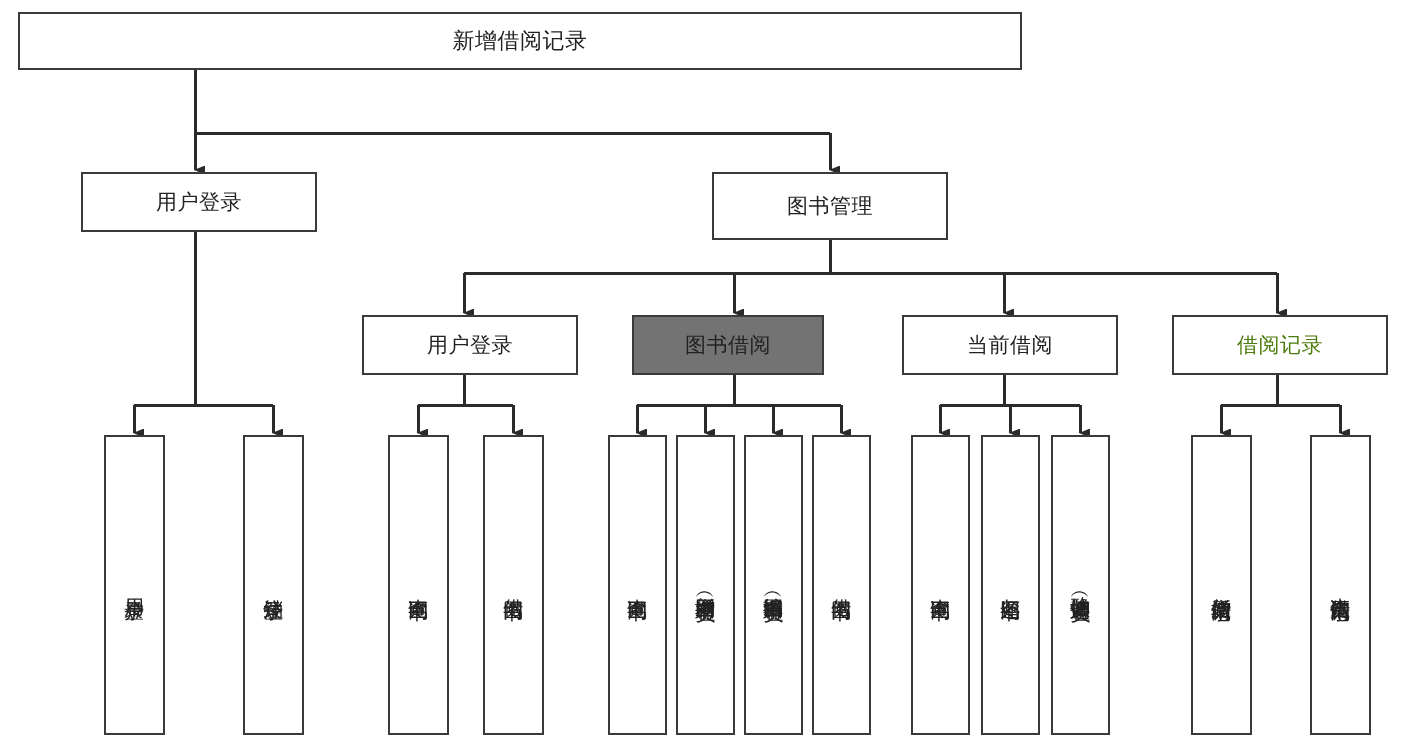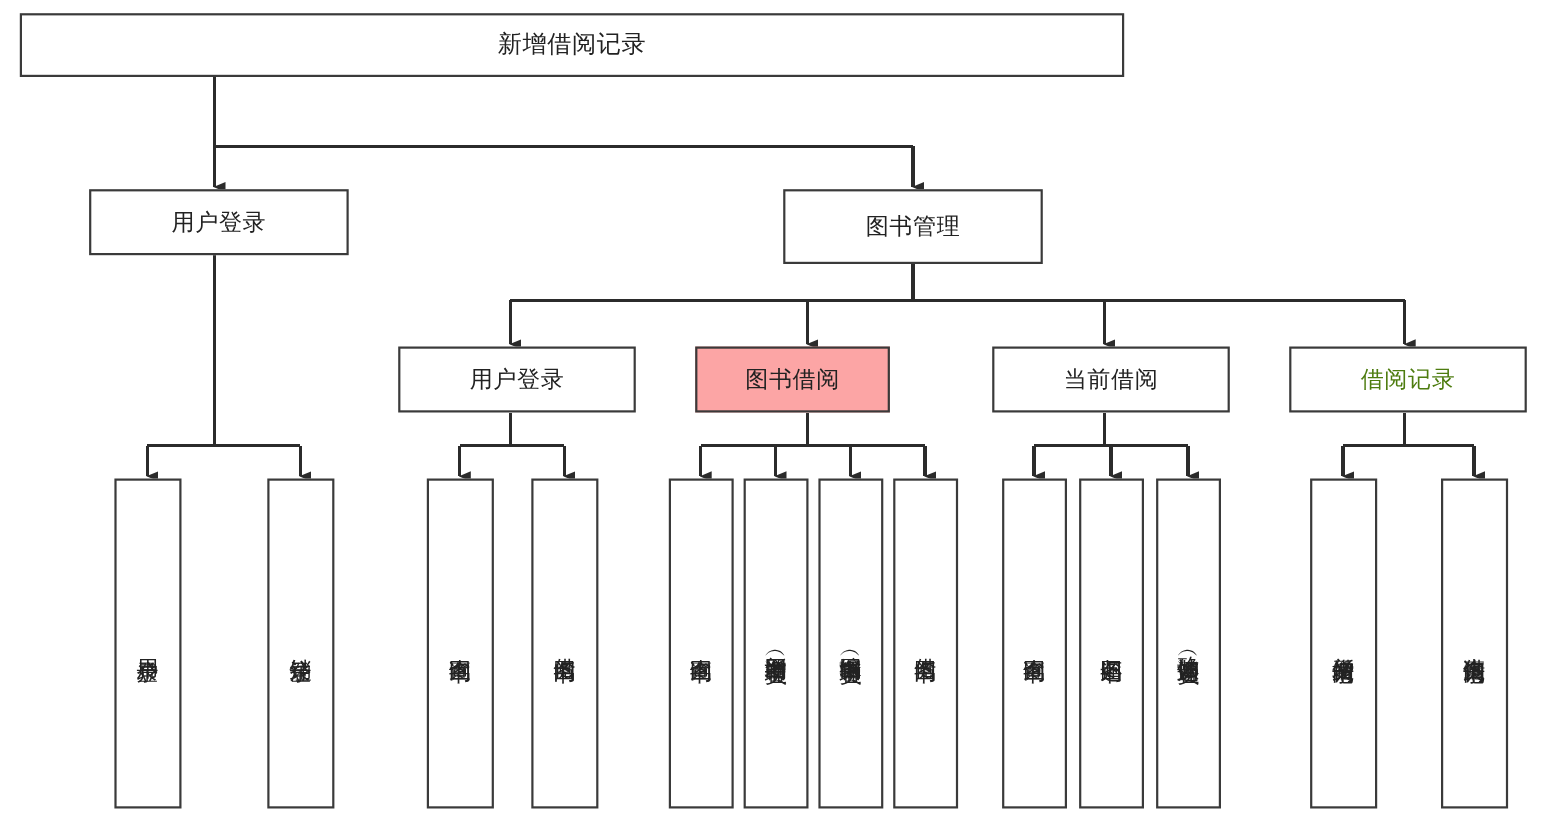--- a/index.html
+++ b/index.html
@@ -120,21 +120,21 @@
       </div>
       <div class="node horizontal" style="left: 81px; top: 172px; width: 236px; height: 60px; border-color: rgb(58, 58, 58); background: rgb(255, 255, 255);">
         <span class="label" style="color: rgb(34, 34, 34);">用户登录</span>
       </div>
       <div class="node horizontal" style="left: 712px; top: 172px; width: 236px; height: 68px; border-color: rgb(58, 58, 58); background: rgb(255, 255, 255);">
         <span class="label" style="color: rgb(34, 34, 34);">图书管理</span>
       </div>
       <div class="node horizontal" style="left: 362px; top: 315px; width: 216px; height: 60px; border-color: rgb(58, 58, 58); background: rgb(255, 255, 255);">
         <span class="label" style="color: rgb(34, 34, 34);">用户登录</span>
       </div>
-      <div class="node horizontal" style="left: 632px; top: 315px; width: 177px; height: 60px; border-color: rgb(58, 58, 58); background: #fca5a5;">
+      <div class="node horizontal" style="left: 632px; top: 315px; width: 192px; height: 60px; border-color: rgb(58, 58, 58); background: #737373;">
         <span class="label" style="color: rgb(34, 34, 34);">图书借阅</span>
       </div>
       <div class="node horizontal" style="left: 902px; top: 315px; width: 216px; height: 60px; border-color: rgb(58, 58, 58); background: rgb(255, 255, 255);">
         <span class="label" style="color: rgb(34, 34, 34);">当前借阅</span>
       </div>
       <div class="node horizontal" style="left: 1172px; top: 315px; width: 216px; height: 60px; border-color: rgb(58, 58, 58); background: rgb(255, 255, 255);">
         <span class="label" style="color: #4d7c0f; text-align: right;">借阅记录</span>
       </div>
       <div class="node vertical" style="left: 104px; top: 435px; width: 61px; height: 300px; border-color: rgb(58, 58, 58); background: rgb(255, 255, 255);">
         <span class="label" style="color: rgb(34, 34, 34);">用户登录</span>

